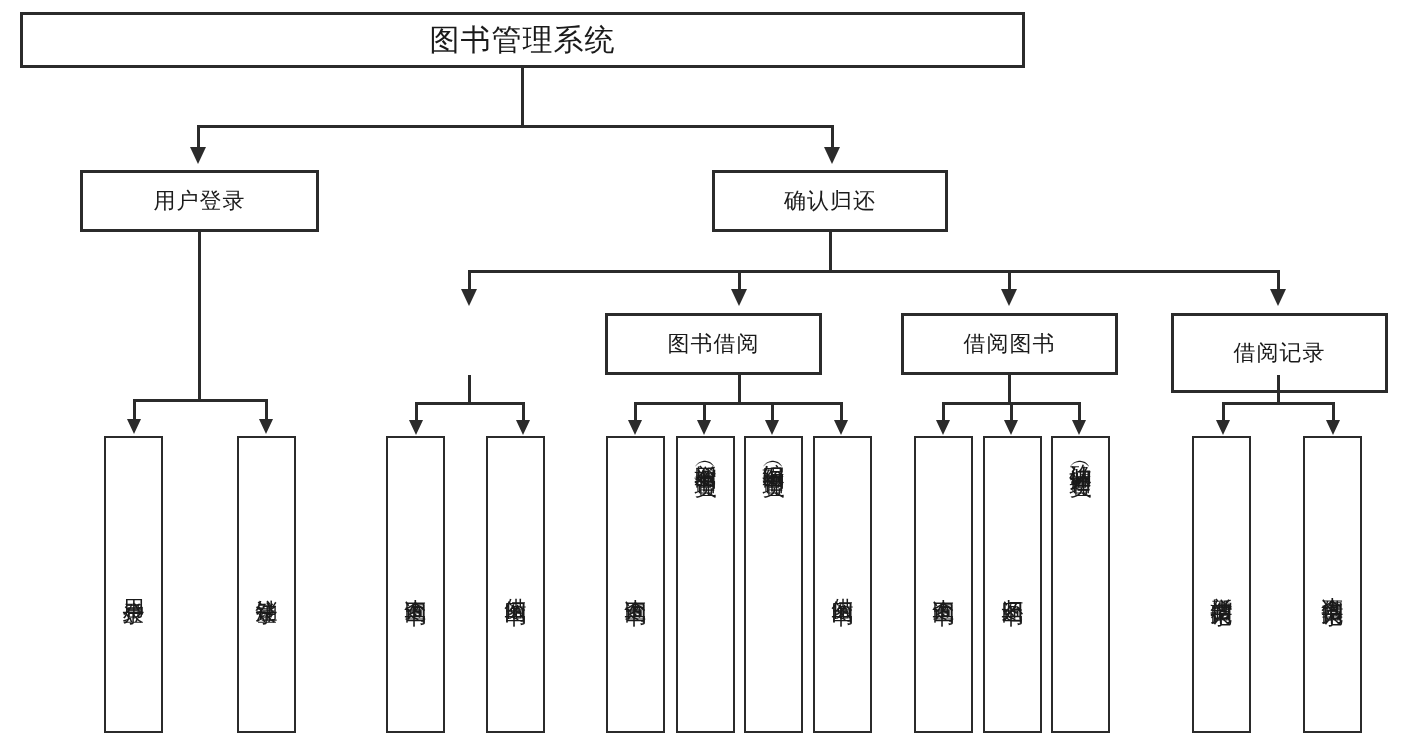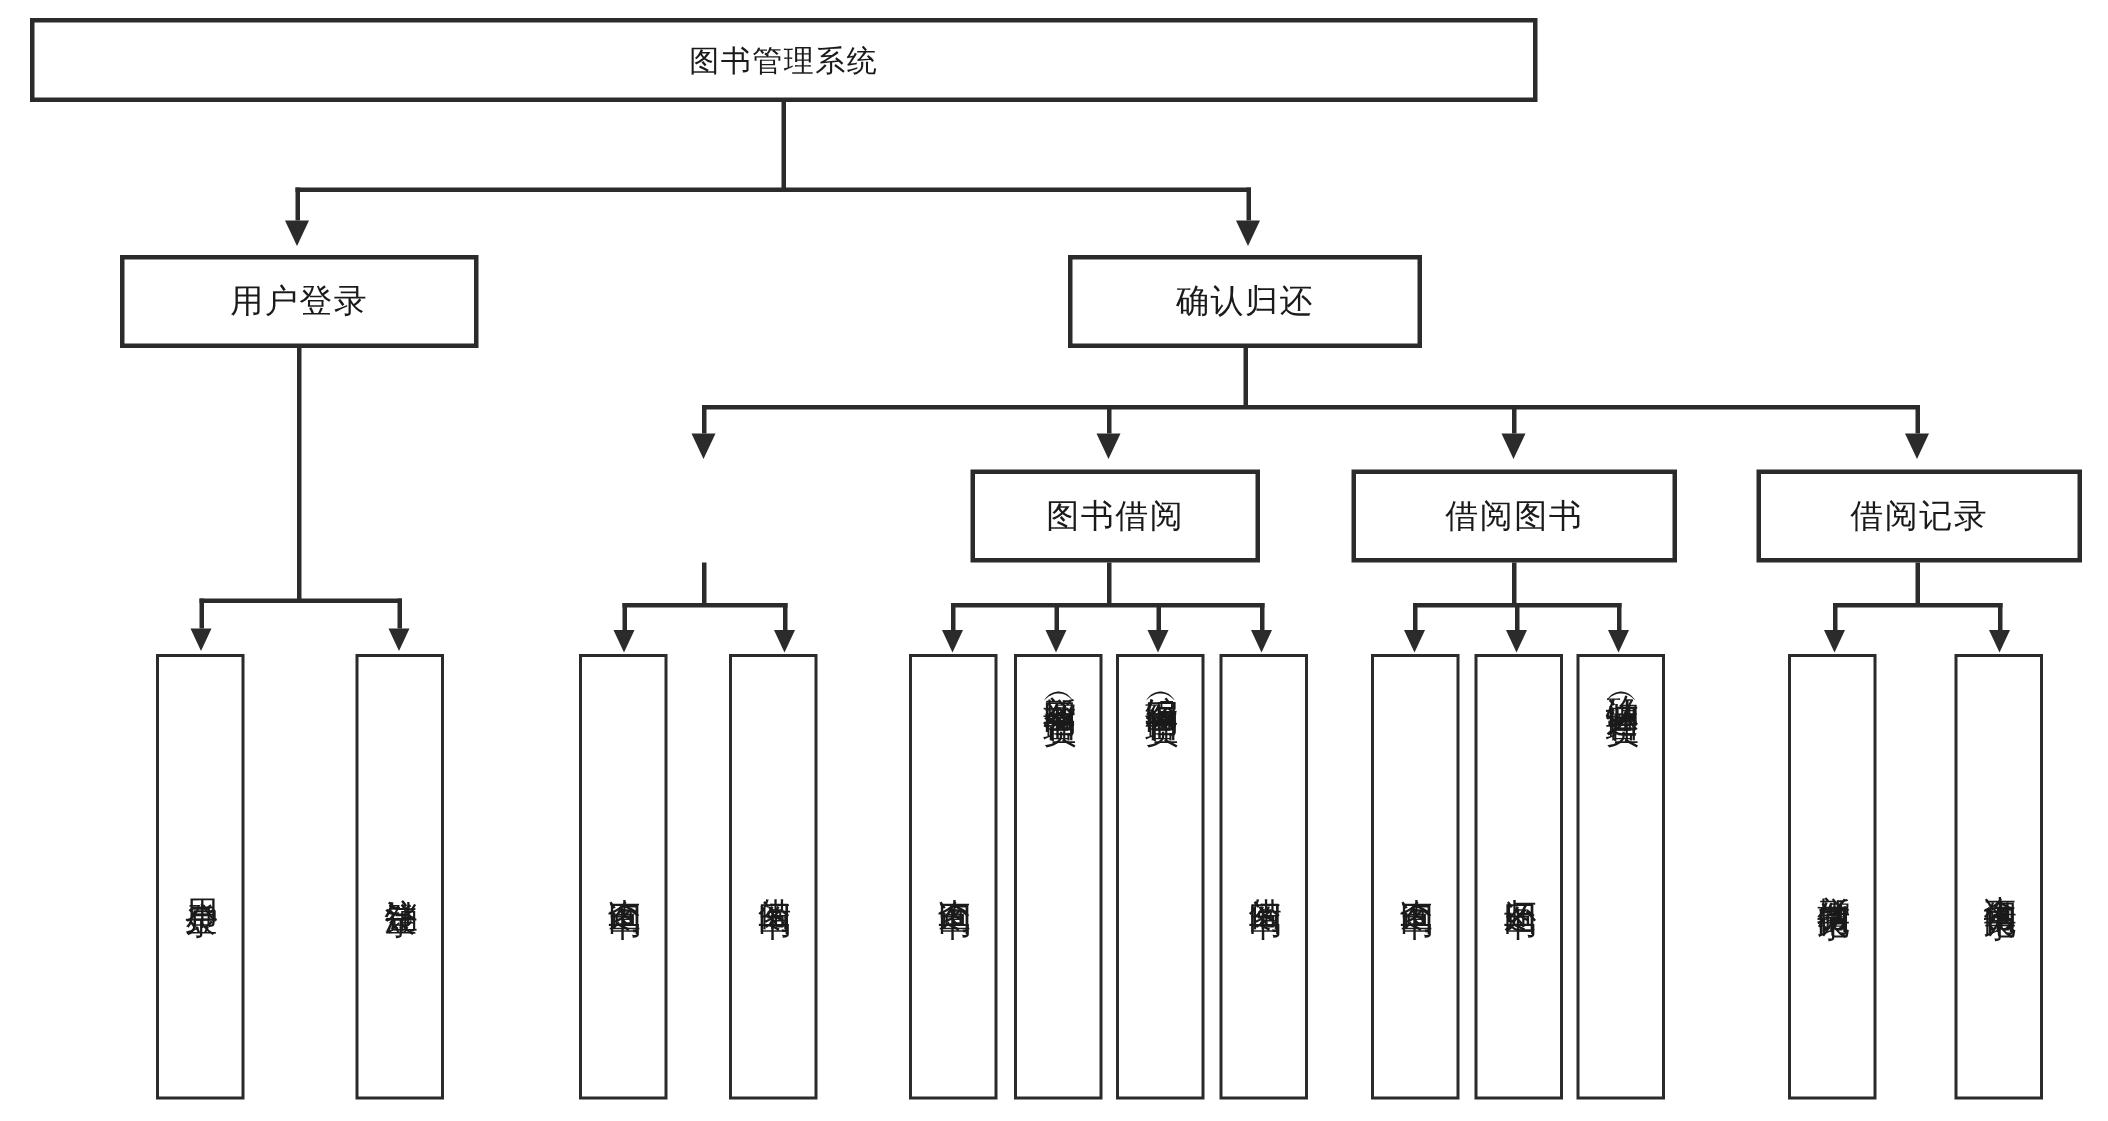--- a/index.html
+++ b/index.html
@@ -25,21 +25,21 @@
     background: #ffffff;
     border: 2.5px solid #2b2b2b;
     display: flex;
     align-items: center;
     justify-content: center;
     color: #1a1a1a;
     letter-spacing: 1px;
   }
   .node.root {
     border-width: 3px;
-    font-size: 20px;
+    font-size: 30px;
   }
   .node.lvl2 {
     border-width: 3px;
     font-size: 22px;
   }
   .node.lvl3 {
     border-width: 3px;
     font-size: 22px;
   }
   
@@ -141,29 +141,29 @@
   <div class="vline" style="left:738px; top:270px; width:3px; height:19px;"></div>
   <div class="arrow" style="left:731px; top:289px;"></div>
 
   <div class="vline" style="left:1008px; top:270px; width:3px; height:19px;"></div>
   <div class="arrow" style="left:1001px; top:289px;"></div>
 
   <div class="vline" style="left:1277px; top:270px; width:3px; height:19px;"></div>
   <div class="arrow" style="left:1270px; top:289px;"></div>
 
 
-  <div class="node lvl3" style="left:647px; top:313px; width:193px; height:62px;">
+  <div class="node lvl3" style="left:605px; top:313px; width:217px; height:62px;">
     <span>图书借阅</span>
   </div>
 
   <div class="node lvl3" style="left:901px; top:313px; width:217px; height:62px;">
     <span>借阅图书</span>
   </div>
 
-  <div class="node lvl3" style="left:1171px; top:313px; width:217px; height:62px;">
+  <div class="node lvl3" style="left:1171px; top:313px; width:217px; height:80px;">
     <span>借阅记录</span>
   </div>
 
   <div class="vline" style="left:468px; top:375px; width:3px; height:29px;"></div>
   <div class="hline" style="left:415px; top:402px; width:110px; height:3px;"></div>
   <div class="vline" style="left:415px; top:402px; width:3px; height:18px;"></div>
   <div class="arrow small" style="left:409px; top:420px;"></div>
   <div class="vline" style="left:522px; top:402px; width:3px; height:18px;"></div>
   <div class="arrow small" style="left:516px; top:420px;"></div>
 

